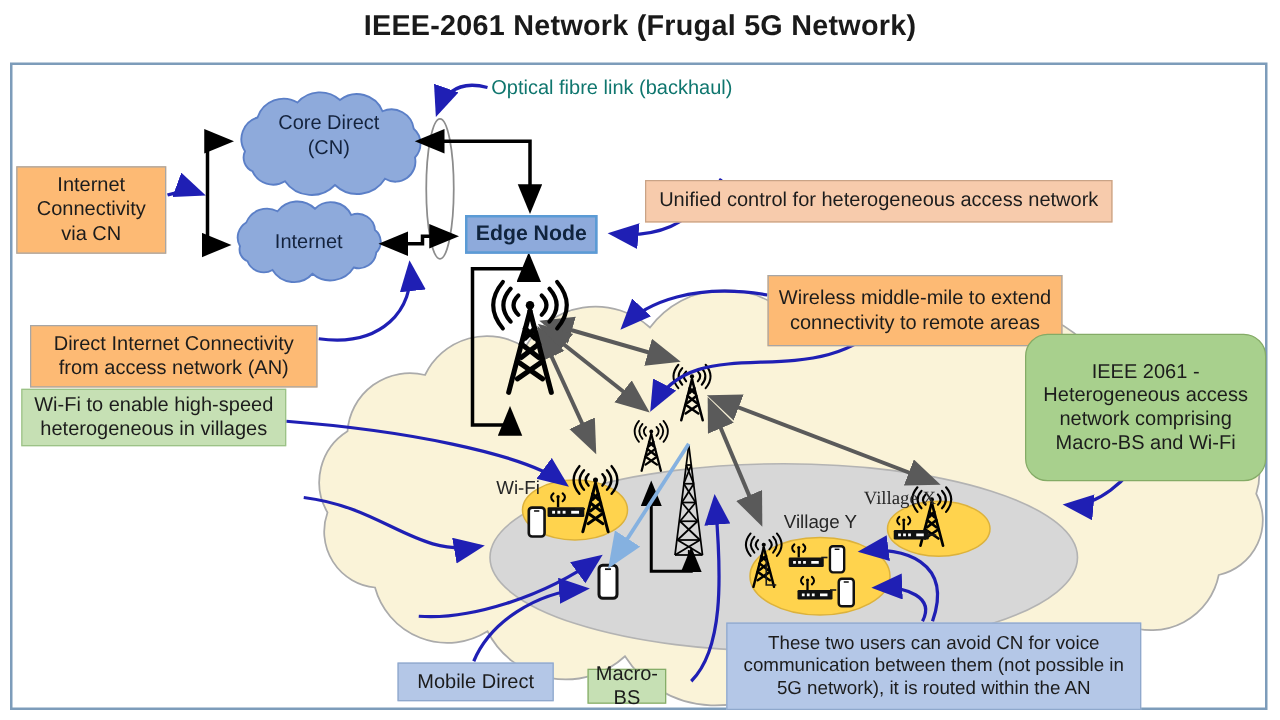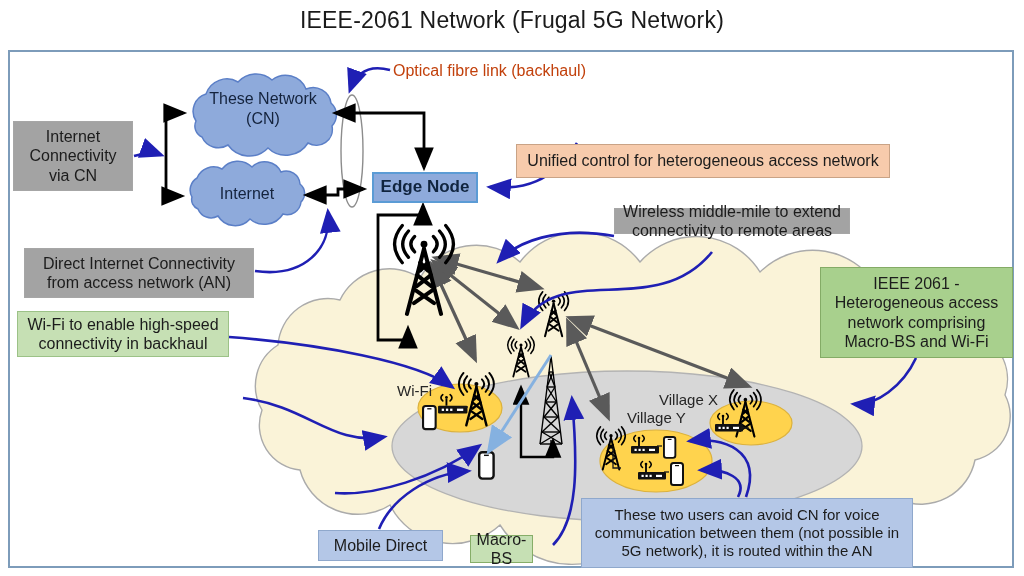--- a/index.html
+++ b/index.html
@@ -1,33 +1,33 @@
 <!DOCTYPE html>
 <html><head>
 <meta charset="utf-8">
 <style>
   html,body{margin:0;padding:0;background:#fff;}
   #stage{position:relative;width:1024px;height:576px;background:#fff;overflow:hidden;
          font-family:"Liberation Sans",sans-serif;color:#1c1c1c;}
   #diagram-svg{position:absolute;left:0;top:0;}
   .title{position:absolute;left:0;top:7px;width:1024px;text-align:center;
-         font-size:23px;font-weight:400;color:#1a1a1a;letter-spacing:.2px;}
+         font-size:23px;font-weight:700;color:#1a1a1a;letter-spacing:.2px;}
   .frame{position:absolute;left:8px;top:50px;width:1006px;height:518px;
          border:2px solid #7d9cba;box-sizing:border-box;}
   .box{position:absolute;display:flex;align-items:center;justify-content:center;
        text-align:center;border:1px solid #a6a6a6;box-sizing:border-box;
        line-height:1.2;font-size:16px;color:#1c1c1c;padding:2px 4px;}
-  .gray{background:#a3a3a3;border-color:#a6a6a6;}
+  .gray{background:#fdba74;border-color:#a6a6a6;margin-top:12px;}
   .peach{background:#f7cbac;border-color:#c9a386;margin-top:35px;}
   .green{background:#a8d08d;border-color:#84ab66;}
   .lightgreen{background:#c6e0b4;border-color:#9cc287;}
   .blue{background:#bdd7ee;border-color:#9ab8d4;}
   .peri{background:#b4c7e7;border-color:#8fa8cc;}
   .edge{background:#8eaadb;border:2px solid #5b9bd5;font-weight:600;color:#10243e;}
-  .plain{position:absolute;font-size:16px;color:#c2410c;white-space:nowrap;}
+  .plain{position:absolute;font-size:16px;color:#0f766e;white-space:nowrap;}
   .arealabel{position:absolute;font-size:15px;color:#262626;white-space:nowrap;}
   .cloudlabel{position:absolute;display:flex;align-items:center;justify-content:center;
        text-align:center;font-size:16px;color:#14233d;line-height:1.25;}
 </style>
 </head>
 <body>
 
 <div id="stage">
 
 <svg id="diagram-svg" width="1024" height="576" viewBox="0 0 1024 576">
@@ -194,33 +194,33 @@
     <path d="M553,545 C578,520 578,466 572,399" marker-end="url(#mk-blue)"></path>
     <path d="M746,497 C763,449 722,437 690,441" marker-end="url(#mk-blue)"></path>
     <path d="M738,497 C748,478 726,469 701,470" marker-end="url(#mk-blue)"></path>
   </g>
 </svg>
 
 <div class="frame"></div>
 
 <div class="title">IEEE-2061 Network (Frugal 5G Network)</div>
 
-<div class="cloudlabel" style="left:205px;top:87px;width:116px;height:44px;">These Network (CN)</div>
+<div class="cloudlabel" style="left:205px;top:87px;width:116px;height:44px;">Core Direct (CN)</div>
 <div class="cloudlabel" style="left:202px;top:183px;width:90px;height:22px;">Internet</div>
 <div class="box edge" style="left:372px;top:172px;width:106px;height:31px;font-size:17px;">Edge Node</div>
 
 <div class="plain" style="left:393px;top:62px;">Optical fibre link (backhaul)</div>
 
 <div class="arealabel" style="left:397px;top:382px;">Wi-Fi</div>
-<div class="arealabel" style="left:659px;top:391px;">Village X</div>
+<div class="arealabel" style="left:691px;top:391px;font-family:Liberation Serif, serif;">Village X</div>
 <div class="arealabel" style="left:627px;top:409px;">Village Y</div>
 
 <div class="box gray" style="left:13px;top:121px;width:120px;height:70px;">Internet Connectivity via CN</div>
 <div class="box peach" style="left:516px;top:109px;width:374px;height:34px;">Unified control for heterogeneous access network</div>
 <div class="box gray" style="left:24px;top:248px;width:230px;height:50px;">Direct Internet Connectivity from access network (AN)</div>
-<div class="box gray" style="left:614px;top:208px;width:236px;height:26px;">Wireless middle-mile to extend connectivity to remote areas</div>
-<div class="box green" style="left:820px;top:267px;width:193px;height:91px;">IEEE 2061 - Heterogeneous access network comprising Macro-BS and Wi-Fi</div>
-<div class="box lightgreen" style="left:17px;top:311px;width:212px;height:46px;">Wi-Fi to enable high-speed connectivity in backhaul</div>
+<div class="box gray" style="left:614px;top:208px;width:236px;height:57px;">Wireless middle-mile to extend connectivity to remote areas</div>
+<div class="box green" style="left:820px;top:267px;width:193px;height:118px;border-radius:18px;">IEEE 2061 - Heterogeneous access network comprising Macro-BS and Wi-Fi</div>
+<div class="box lightgreen" style="left:17px;top:311px;width:212px;height:46px;">Wi-Fi to enable high-speed heterogeneous in villages</div>
 <div class="box peri" style="left:318px;top:530px;width:125px;height:31px;">Mobile Direct</div>
 <div class="box lightgreen" style="left:470px;top:535px;width:63px;height:28px;border-color:#86ad68;">Macro-BS</div>
 <div class="box peri" style="left:581px;top:498px;width:332px;height:70px;font-size:15px;">These two users can avoid CN for voice communication between them (not possible in 5G network), it is routed within the AN</div>
 
 </div>
 
 </body></html>

